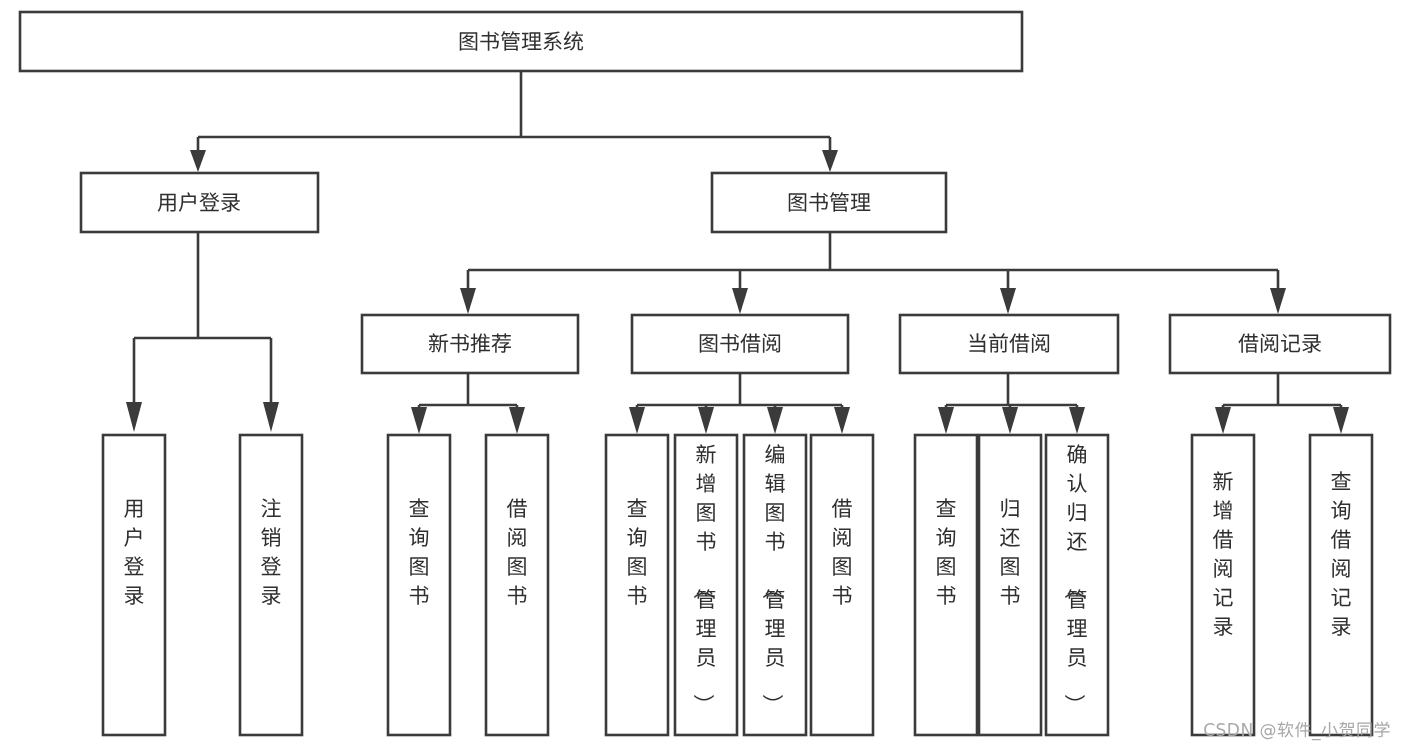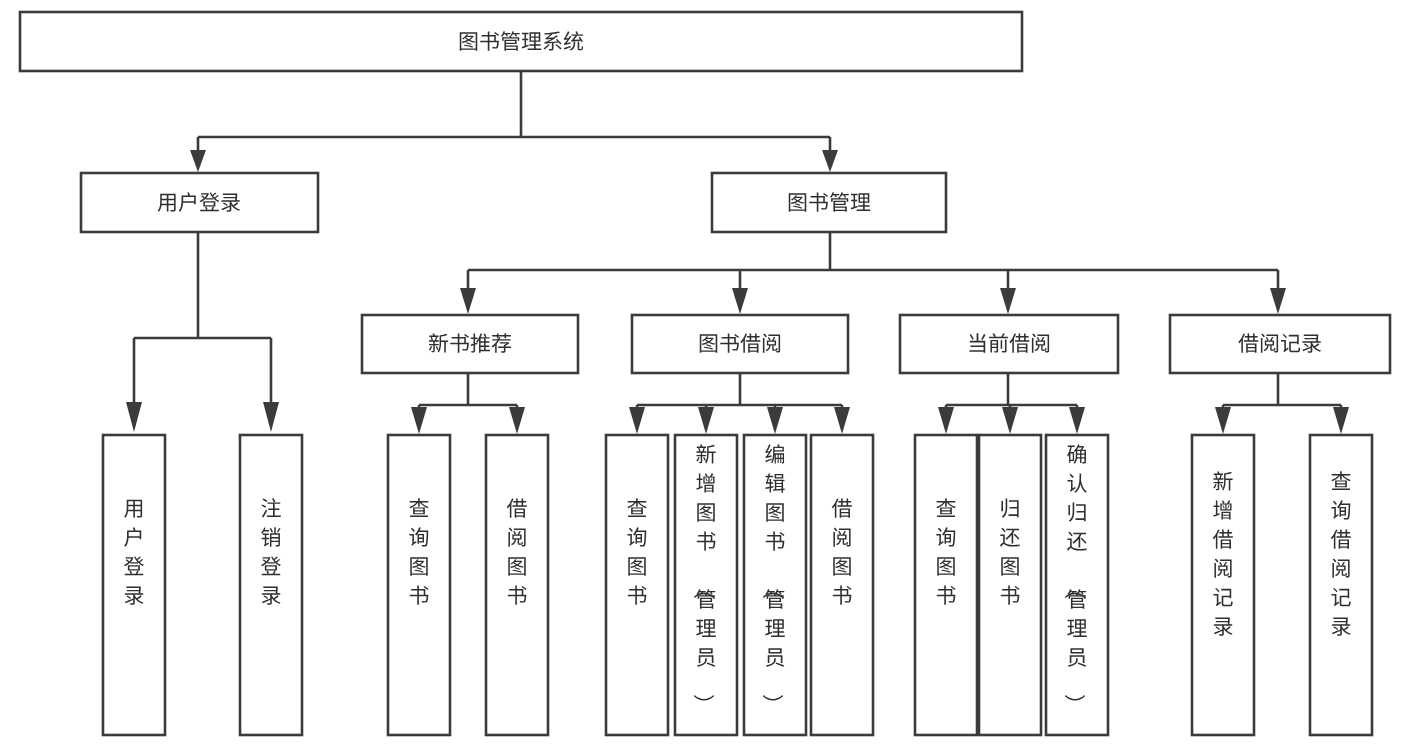--- a/index.html
+++ b/index.html
@@ -242,14 +242,15 @@
       <text class="node-label-v" x="1223" y="489"><tspan x="1223" dy="0">新</tspan><tspan x="1223" dy="29">增</tspan><tspan x="1223" dy="29">借</tspan><tspan x="1223" dy="29">阅</tspan><tspan x="1223" dy="29">记</tspan><tspan x="1223" dy="29">录</tspan></text>
     </g>
 
     <g>
       <rect class="node-box" x="1310" y="435" width="62" height="300"></rect>
       <text class="node-label-v" x="1341" y="489"><tspan x="1341" dy="0">查</tspan><tspan x="1341" dy="29">询</tspan><tspan x="1341" dy="29">借</tspan><tspan x="1341" dy="29">阅</tspan><tspan x="1341" dy="29">记</tspan><tspan x="1341" dy="29">录</tspan></text>
     </g>
 
   </svg>
 
+  <div class="watermark-text">CSDN @软件_小贺同学</div>
 
 </div>
 
 </body></html>

